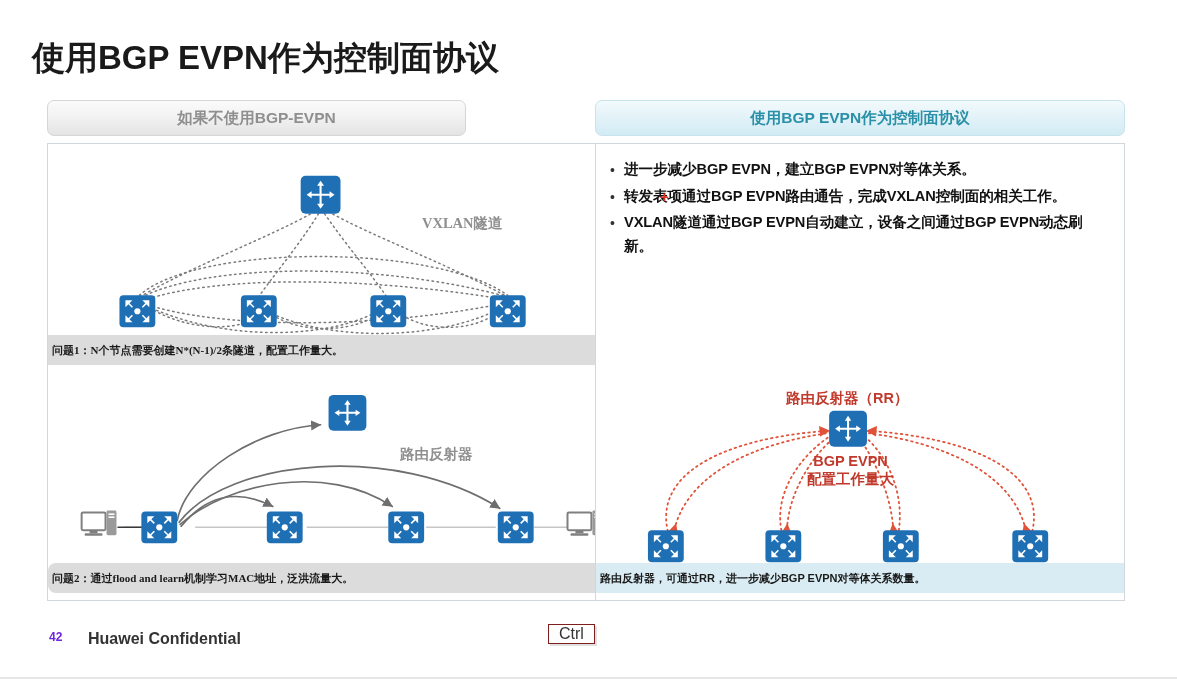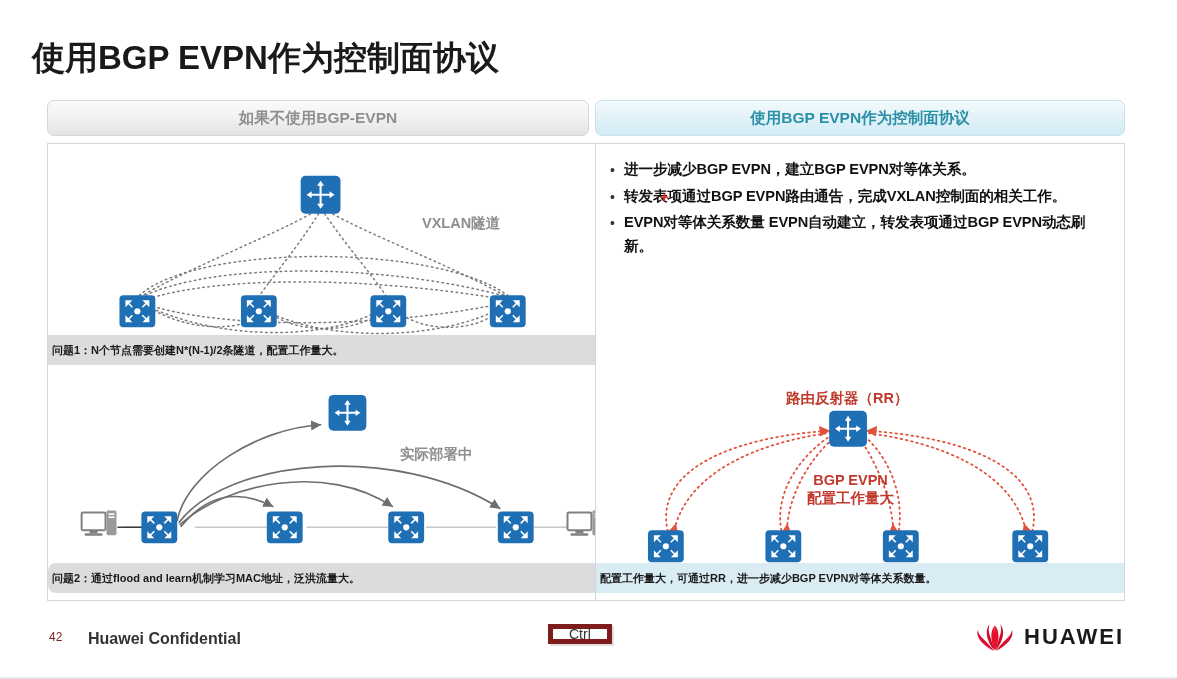--- a/index.html
+++ b/index.html
@@ -21,35 +21,35 @@
     font-size:33px;font-weight:bold;color:#1a1a1a;
     letter-spacing:0px;white-space:nowrap;
   }
   
   .col-head{
     position:absolute;height:36px;border-radius:7px;
     display:flex;align-items:center;justify-content:center;
     font-size:15.5px;font-weight:bold;box-sizing:border-box;
   }
   .col-head.left{
-    left:47px;top:100px;width:542px;
+    left:47px;top:100px;width:419px;
     background:linear-gradient(to bottom,#fbfbfb 0%,#f2f2f2 45%,#e4e4e4 100%);
     border:1px solid #d6d6d6;color:#8f8f8f;
   }
   .col-head.right{
     left:595px;top:100px;width:530px;
     background:linear-gradient(to bottom,#f2fafc 0%,#e2f2f8 50%,#d2ebf4 100%);
     border:1px solid #c9e3ec;color:#2a90a8;
   }
   
   .panel{
     position:absolute;box-sizing:border-box;
     background:#ffffff;border:1px solid #cfd8dd;
   }
-  .panel.left{left:47px;top:143px;width:584px;height:458px;}
+  .panel.left{left:47px;top:143px;width:584px;height:458px;font-family:Liberation Serif, serif;}
   .panel.right{left:595px;top:143px;width:530px;height:458px;}
 
   
   .cap-bar{
     position:absolute;left:0;width:100%;height:30px;
     background:#dcdcdc;
     display:flex;align-items:center;
     box-sizing:border-box;padding-left:4px;
     font-size:11px;font-weight:bold;color:#1a1a1a;white-space:nowrap;
   }
@@ -93,33 +93,33 @@
     left:785px;top:390px;font-size:14.5px;color:#c0392b;
   }
   .lbl-peer{
     left:806px;top:473px;font-size:14.5px;color:#c0392b;
     line-height:1.25;text-align:center;
   }
 
   
   .pg-num{
     position:absolute;left:49px;top:630px;
-    font-size:12px;font-weight:normal;color:#7f1d1d;
+    font-size:12px;font-weight:bold;color:#6d28d9;
   }
   .confid{
     position:absolute;left:88px;top:630px;
     font-size:16px;font-weight:bold;color:#333;
   }
   .ctrl-key{
     position:absolute;left:548px;top:624px;
-    min-width:34px;height:20px;padding:0 16px;
-    background:#fdfdfd;border:5px solid #7f1d1d;
+    min-width:34px;height:20px;padding:0 10px;
+    background:#fdfdfd;border:1px solid #7f1d1d;
     box-shadow:2px 2px 0 rgba(0,0,0,0.12);
     display:flex;align-items:center;justify-content:center;
-    font-size:14px;color:#333;box-sizing:border-box;
+    font-size:16px;color:#333;box-sizing:border-box;
   }
   .logo{
     position:absolute;left:975px;top:622px;
     display:flex;align-items:center;gap:9px;
   }
   .logo-text{
     font-size:22px;font-weight:bold;color:#1a1a1a;letter-spacing:2px;
   }
 </style>
 </head>
@@ -350,40 +350,40 @@
           <g stroke="#fff" stroke-width="1.6">
             <path d="M7,6 L13,12"></path>
             <path d="M29,6 L23,12"></path>
             <path d="M7,26 L13,20"></path>
             <path d="M29,26 L23,20"></path>
           </g>
         </g>
     </svg>
 
     <div class="dlabel lbl-vxlan" style="position:absolute;left:374px;top:70px;">VXLAN隧道</div>
-    <div class="dlabel lbl-flood" style="position:absolute;left:352px;top:301px;">实际部署中</div>
+    <div class="dlabel lbl-flood" style="position:absolute;left:352px;top:301px;">路由反射器</div>
 
     <div class="cap-bar one">问题1：N个节点需要创建N*(N-1)/2条隧道，配置工作量大。</div>
     <div class="cap-bar two">问题2：通过flood and learn机制学习MAC地址，泛洪流量大。</div>
   </div>
 
   <div class="panel right">
 
     <div class="bullets">
       <div class="bullet">
         <span class="dot">•</span>
         <span class="btxt">进一步减少BGP EVPN，建立BGP EVPN对等体关系。</span>
       </div>
       <div class="bullet">
         <span class="dot">•</span>
         <span class="btxt">转发表项通过BGP EVPN路由通告，完成VXLAN控制面的相关工作。</span>
       </div>
       <div class="bullet">
         <span class="dot">•</span>
-        <span class="btxt">EVPN对等体关系数量 EVPN自动建立，转发表项通过BGP EVPN动态刷新。</span>
+        <span class="btxt">VXLAN隧道通过BGP EVPN自动建立，设备之间通过BGP EVPN动态刷新。</span>
       </div>
       <div class="plus-cursor">+</div>
     </div>
 
     <svg class="diagram" viewBox="0 0 530 458">
       <defs>
         <marker id="arrRed" markerWidth="7" markerHeight="7" refX="5.4" refY="3" orient="auto">
           <path d="M0,0 L6,3 L0,6 z" fill="#e0533a"></path>
         </marker>
       </defs>
@@ -473,40 +473,27 @@
           <g stroke="#fff" stroke-width="1.6">
             <path d="M7,6 L13,12"></path>
             <path d="M29,6 L23,12"></path>
             <path d="M7,26 L13,20"></path>
             <path d="M29,26 L23,20"></path>
           </g>
         </g>
     </svg>
 
     <div class="dlabel lbl-rr" style="position:absolute;left:190px;top:245px;">路由反射器（RR）</div>
-    <div class="dlabel lbl-peer" style="position:absolute;left:211px;top:327px;">
+    <div class="dlabel lbl-peer" style="position:absolute;left:211px;top:308px;">
       <div>BGP EVPN</div>
       <div>配置工作量大</div>
     </div>
 
-    <div class="cap-bar blue">配置工作量大，可通过RR，进一步减少BGP EVPN对等体关系数量。</div>
+    <div class="cap-bar blue">路由反射器，可通过RR，进一步减少BGP EVPN对等体关系数量。</div>
   </div>
 
   <div class="pg-num">42</div>
   <div class="confid">Huawei Confidential</div>
 
   <div class="ctrl-key">Ctrl</div>
 
-  <div class="logo">
-    <svg width="40" height="30" viewBox="0 0 40 30">
-      <g fill="#cf0a2c">
-        <path d="M19.2,28.5 C15.6,24 12.4,18 11.8,12.4 C11.4,8.2 12.4,4.6 14.6,2.2 C13.2,5.8 13.6,9.8 14.8,13.6 C16.2,18.4 18.2,23.6 19.2,28.5 z"></path>
-        <path d="M19.4,28.6 C17.4,23.6 15.8,17.2 16.4,11.8 C16.8,8 18.2,5 20,3.4 C19.4,7 20,11 20.6,15 C21.2,19.4 20.4,24.6 19.4,28.6 z" fill="#e8112d"></path>
-        <path d="M20.6,28.5 C24.2,24 27.4,18 28,12.4 C28.4,8.2 27.4,4.6 25.2,2.2 C26.6,5.8 26.2,9.8 25,13.6 C23.6,18.4 21.6,23.6 20.6,28.5 z"></path>
-        <path d="M20.4,28.6 C22.4,23.6 24,17.2 23.4,11.8 C23,8 21.6,5 19.8,3.4 C20.4,7 19.8,11 19.2,15 C18.6,19.4 19.4,24.6 20.4,28.6 z" fill="#e8112d"></path>
-        <path d="M18.6,28.8 C13.2,26.2 7.6,22 4.6,17.6 C2.4,14.2 1.8,10.8 2.8,8 C3.4,11.6 5.6,14.6 8.4,17 C12,20.2 16.2,25 18.6,28.8 z" fill="#d81030"></path>
-        <path d="M21.2,28.8 C26.6,26.2 32.2,22 35.2,17.6 C37.4,14.2 38,10.8 37,8 C36.4,11.6 34.2,14.6 31.4,17 C27.8,20.2 23.6,25 21.2,28.8 z" fill="#d81030"></path>
-      </g>
-    </svg>
-    <span class="logo-text">HUAWEI</span>
-  </div>
 
 </div>
 
 </body></html>

